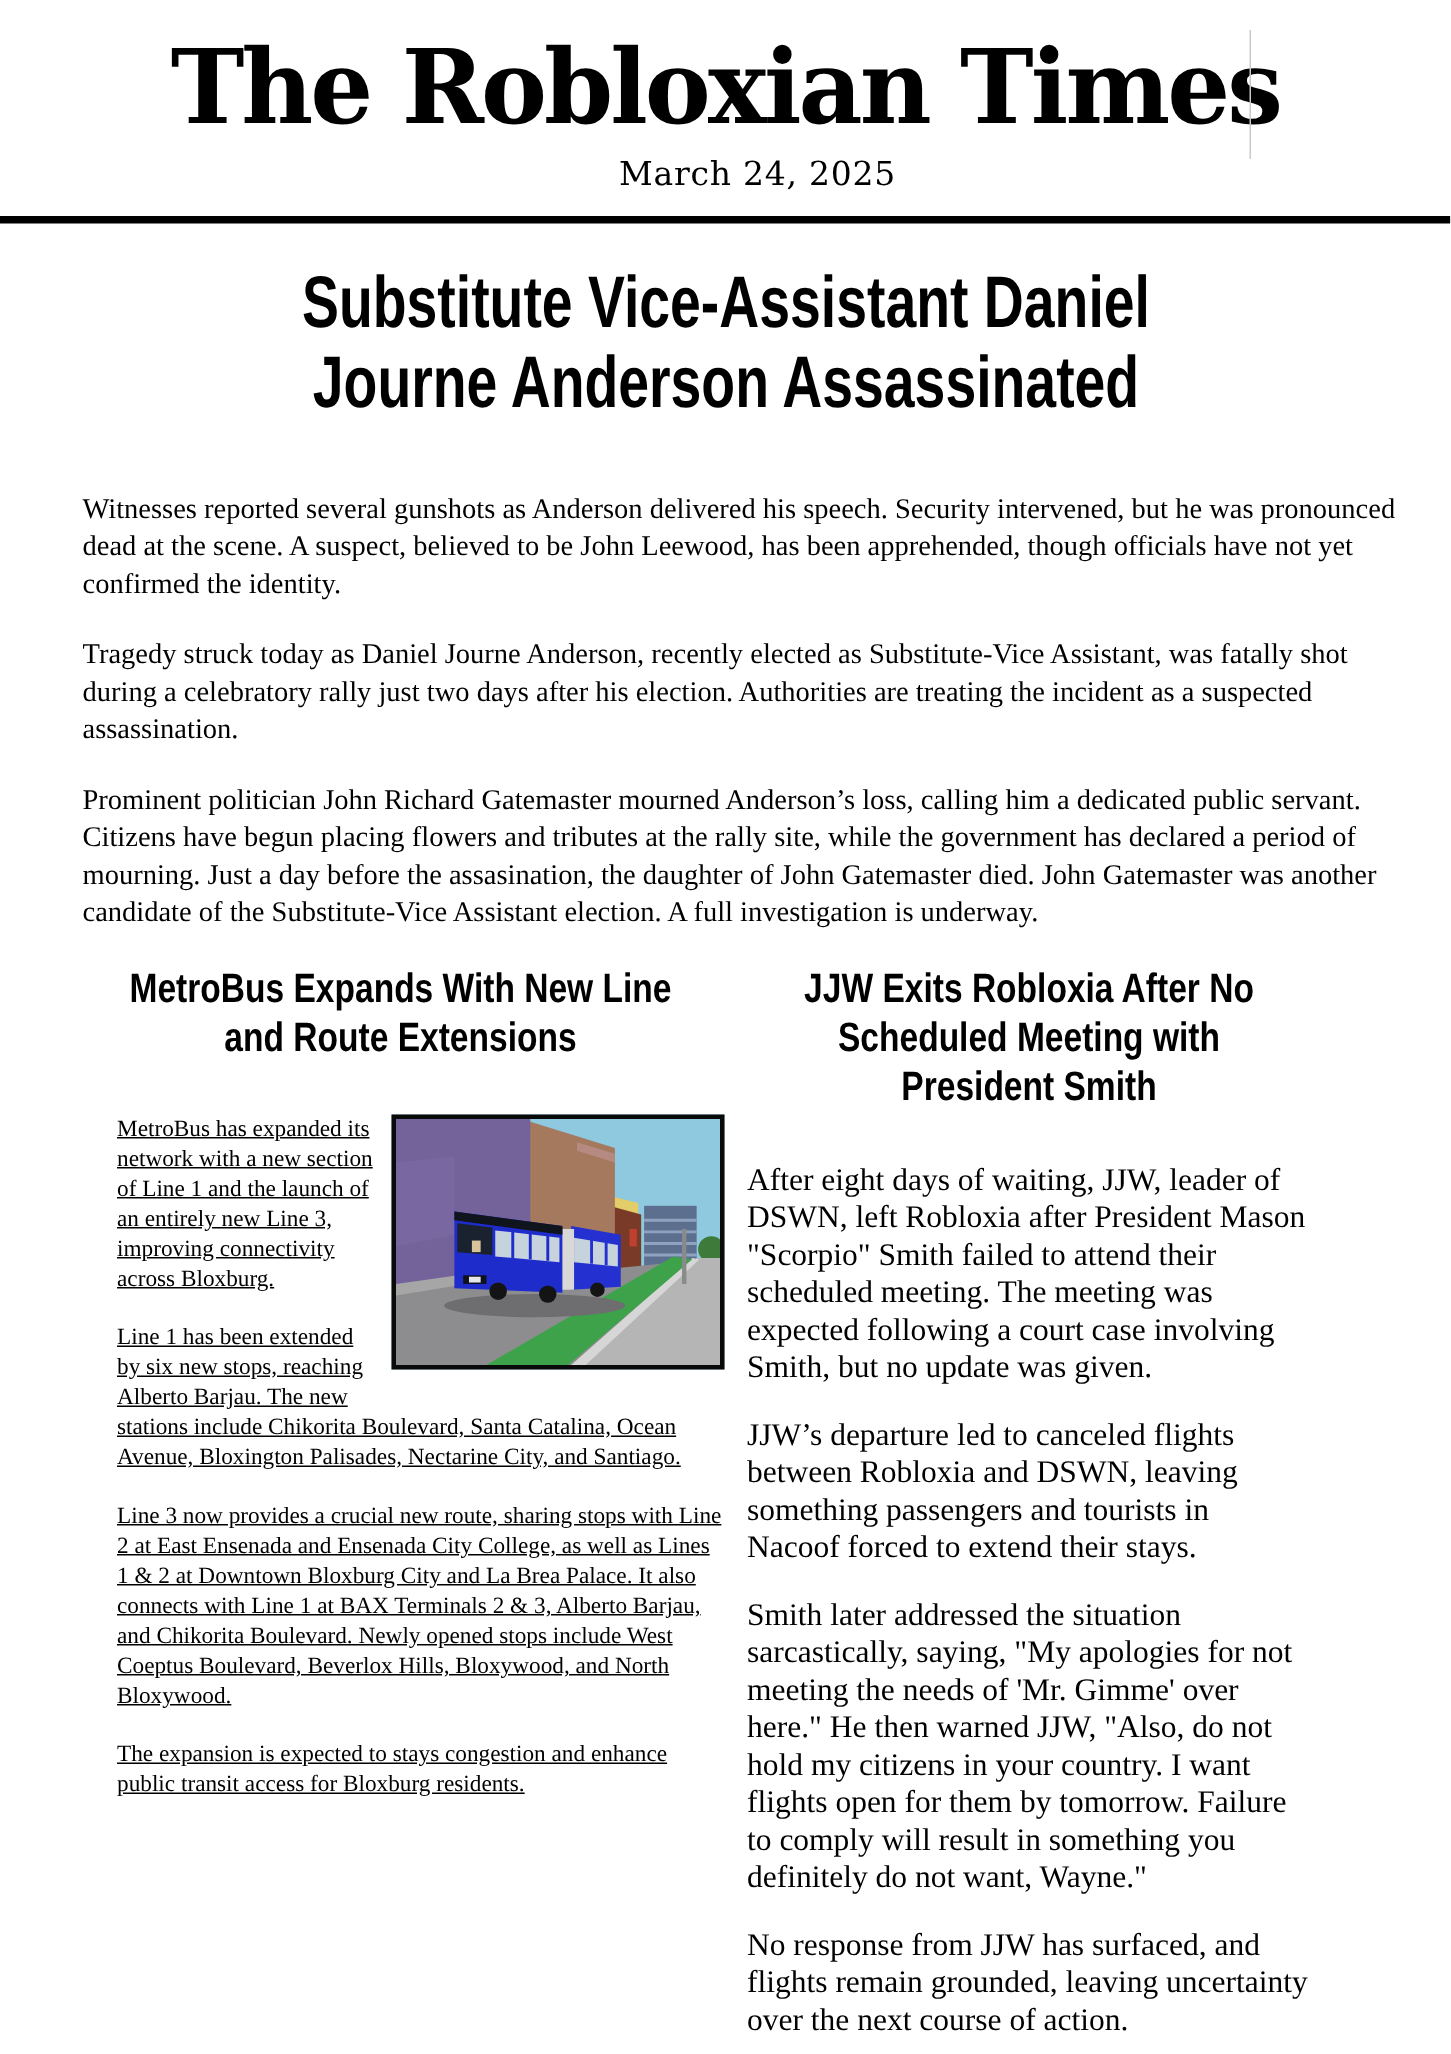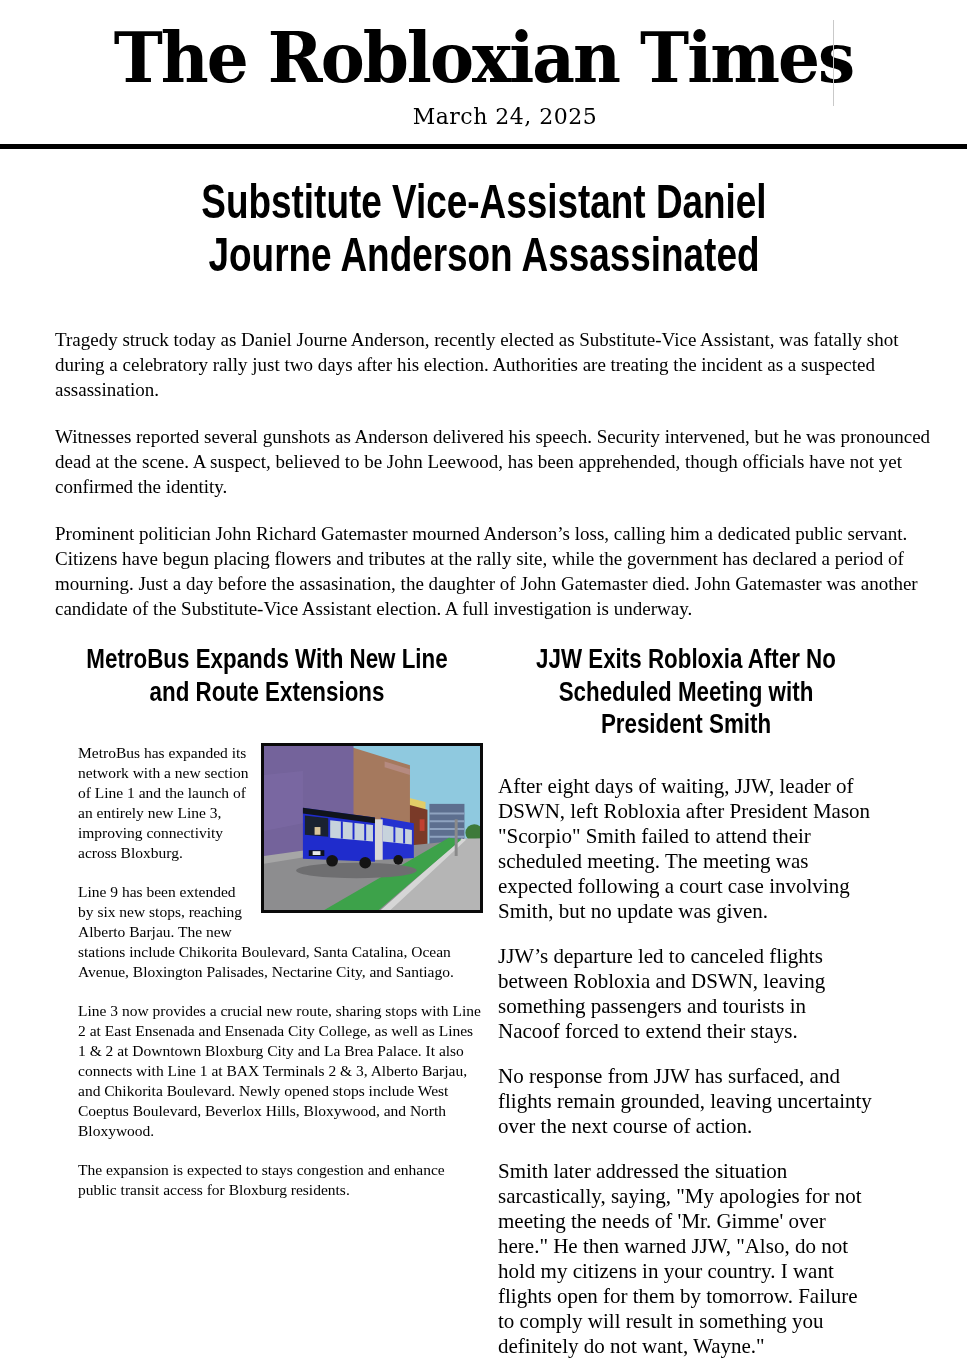--- a/index.html
+++ b/index.html
@@ -97,20 +97,21 @@
   }
   .col-left  .col-headline { width: 424px; }
   .col-right .col-headline { width: 402px; }
 
   .col-body { margin-top: 38px; }
   .col-left .col-body {
     padding-left: 23px;
     padding-right: 2px;
     font-size: 15.5px;
     line-height: 20px;
+    text-decoration: underline;
   }
   .col-left .col-body p { margin-bottom: 19px; }
 
   .col-right .col-body {
     padding-left: 13px;
     padding-right: 14px;
     font-size: 21px;
     line-height: 25px;
   }
   .col-right .col-body p { margin-bottom: 20px; }
@@ -138,22 +139,22 @@
       <div class="masthead-artifact"></div>
     </div>
     <div class="issue-date">March 24, 2025</div>
   </header>
 
   <div class="rule"></div>
 
   <h1 class="headline">Substitute Vice-Assistant Daniel Journe Anderson Assassinated</h1>
 
   <section class="lead-article">
+    <p>Witnesses reported several gunshots as Anderson delivered his speech. Security intervened, but he was pronounced dead at the scene. A suspect, believed to be John Leewood, has been apprehended, though officials have not yet confirmed the identity.</p>
     <p>Tragedy struck today as Daniel Journe Anderson, recently elected as Substitute-Vice Assistant, was fatally shot during a celebratory rally just two days after his election. Authorities are treating the incident as a suspected assassination.</p>
-    <p>Witnesses reported several gunshots as Anderson delivered his speech. Security intervened, but he was pronounced dead at the scene. A suspect, believed to be John Leewood, has been apprehended, though officials have not yet confirmed the identity.</p>
     <p>Prominent politician John Richard Gatemaster mourned Anderson’s loss, calling him a dedicated public servant. Citizens have begun placing flowers and tributes at the rally site, while the government has declared a period of mourning. Just a day before the assasination, the daughter of John Gatemaster died. John Gatemaster was another candidate of the Substitute-Vice Assistant election. A full investigation is underway.</p>
   </section>
 
   <section class="columns">
 
     <article class="col-left">
       <h2 class="col-headline">MetroBus Expands With New Line and Route Extensions</h2>
       <div class="col-body">
 
         <figure class="bus-figure" aria-label="Blue MetroBus articulated bus on a Bloxburg street beside a green bike lane">
@@ -219,30 +220,30 @@
             <rect x="46" y="108" width="16" height="6" fill="#0e1220"></rect>
             <rect x="50" y="109" width="8" height="4" fill="#e8e8e8"></rect>
 
             <circle cx="70" cy="119" r="6" fill="#141414"></circle>
             <circle cx="104" cy="121" r="6" fill="#141414"></circle>
             <circle cx="138" cy="118" r="5" fill="#141414"></circle>
           </svg>
         </figure>
 
         <p>MetroBus has expanded its network with a new section of Line 1 and the launch of an entirely new Line 3, improving connectivity across Bloxburg.</p>
-        <p>Line 9 has been extended by six new stops, reaching Alberto Barjau. The new stations include Chikorita Boulevard, Santa Catalina, Ocean Avenue, Bloxington Palisades, Nectarine City, and Santiago.</p>
+        <p>Line 1 has been extended by six new stops, reaching Alberto Barjau. The new stations include Chikorita Boulevard, Santa Catalina, Ocean Avenue, Bloxington Palisades, Nectarine City, and Santiago.</p>
         <p>Line 3 now provides a crucial new route, sharing stops with Line 2 at East Ensenada and Ensenada City College, as well as Lines 1 &amp; 2 at Downtown Bloxburg City and La Brea Palace. It also connects with Line 1 at BAX Terminals 2 &amp; 3, Alberto Barjau, and Chikorita Boulevard. Newly opened stops include West Coeptus Boulevard, Beverlox Hills, Bloxywood, and North Bloxywood.</p>
         <p>The expansion is expected to stays congestion and enhance public transit access for Bloxburg residents.</p>
       </div>
     </article>
 
     <article class="col-right">
       <h2 class="col-headline">JJW Exits Robloxia After No Scheduled Meeting with President Smith</h2>
       <div class="col-body">
         <p>After eight days of waiting, JJW, leader of DSWN, left Robloxia after President Mason "Scorpio" Smith failed to attend their scheduled meeting. The meeting was expected following a court case involving Smith, but no update was given.</p>
         <p>JJW’s departure led to canceled flights between Robloxia and DSWN, leaving something passengers and tourists in Nacoof forced to extend their stays.</p>
+        <p>Smith later addressed the situation sarcastically, saying, "My apologies for not meeting the needs of 'Mr. Gimme' over here." He then warned JJW, "Also, do not hold my citizens in your country. I want flights open for them by tomorrow. Failure to comply will result in something you definitely do not want, Wayne."</p>
         <p>No response from JJW has surfaced, and flights remain grounded, leaving uncertainty over the next course of action.</p>
-        <p>Smith later addressed the situation sarcastically, saying, "My apologies for not meeting the needs of 'Mr. Gimme' over here." He then warned JJW, "Also, do not hold my citizens in your country. I want flights open for them by tomorrow. Failure to comply will result in something you definitely do not want, Wayne."</p>
       </div>
     </article>
 
   </section>
 </div>
 
 </body></html>

